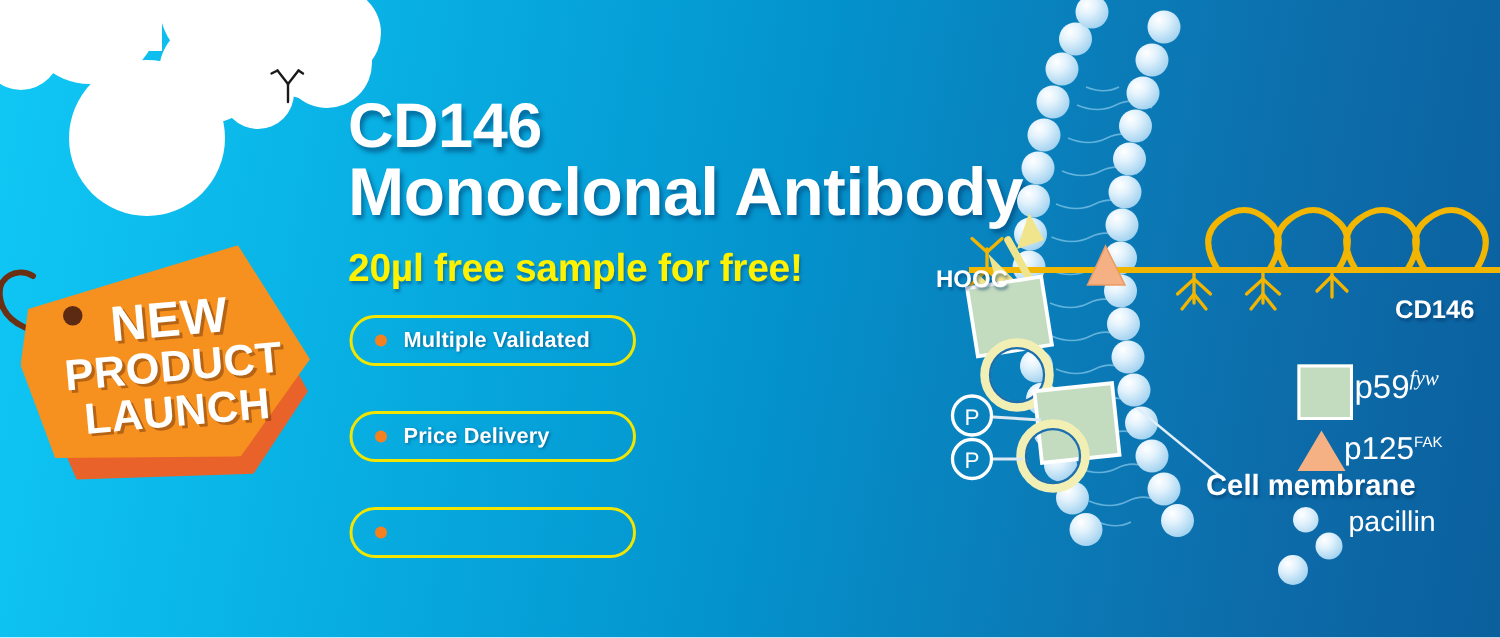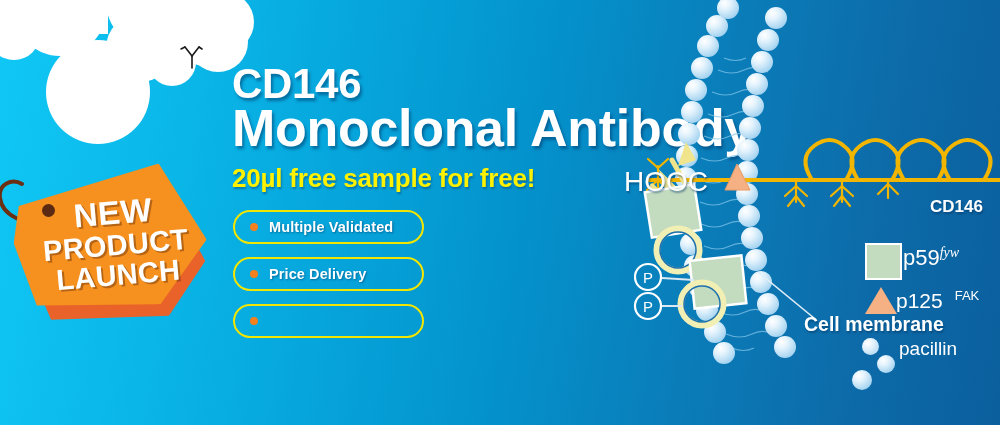--- a/index.html
+++ b/index.html
@@ -50,70 +50,70 @@
   .tag-line2{font-size:29px;letter-spacing:.3px;}
   .tag-line3{font-size:29px;letter-spacing:.3px;}
 
   
   .headline{position:absolute;left:232px;top:62px;}
   .h-line{
     color:#ffffff;font-weight:bold;
     font-size:42px;line-height:44px;letter-spacing:-.3px;
     text-shadow:2px 3px 3px rgba(0,60,110,.55);
   }
-  .h-line2{font-size:52px;}
+  .h-line2{font-size:45px;}
   .subtitle{
     position:absolute;left:232px;top:163px;
     color:#fff200;font-weight:bold;font-size:26px;
     letter-spacing:-.2px;
     text-shadow:1px 2px 2px rgba(0,60,110,.45);
   }
 
   
   .pills{position:absolute;left:233px;top:210px;}
   .pill{
     position:relative;
-    width:191px;height:34px;margin-bottom:13px;
+    width:191px;height:34px;margin-bottom:30px;
     border:2px solid #f2e500;border-radius:17px;
     display:flex;align-items:center;
     box-sizing:border-box;
   }
   .pill-dot{
     width:8px;height:8px;border-radius:50%;
     background:#f4801f;margin-left:15px;margin-right:11px;flex:none;
   }
   .pill-label{
     color:#ffffff;font-weight:bold;font-size:14.5px;letter-spacing:.1px;
     text-shadow:1px 1px 2px rgba(0,50,95,.5);
   }
 
   
   .diagram{position:absolute;left:600px;top:0;width:400px;height:425px;}
   .dlabel{position:absolute;color:#ffffff;}
   .lbl-hooc{
-    left:24px;top:166px;font-weight:normal;font-size:28px;
+    left:24px;top:178px;font-weight:bold;font-size:16px;
     text-shadow:1px 2px 2px rgba(0,50,95,.5);
   }
   .lbl-cd146{
     left:330px;top:197px;font-weight:bold;font-size:17px;
     text-shadow:1px 2px 2px rgba(0,50,95,.5);
   }
   .lbl-cellmem{
     left:204px;top:313px;font-weight:bold;font-size:19.5px;
     text-shadow:1px 2px 2px rgba(0,50,95,.5);
   }
   .lbl-p59{left:303px;top:245px;font-size:22px;}
   .lbl-p125{left:296px;top:288px;font-size:21px;}
   .lbl-pacillin{left:299px;top:338px;font-size:19px;}
   .sup-italic{
     font-family:Liberation Serif, serif;
     font-style:italic;font-size:14px;
     vertical-align:super;
   }
-  .sup-plain{font-size:13px;vertical-align:super;margin-left:12px;}
+  .sup-plain{font-size:10px;vertical-align:super;}
 
   .legend-square{
     position:absolute;left:265px;top:243px;width:33px;height:33px;
     background:#c3dcc0;border:2px solid #ffffff;
   }
   .legend-tri{
     position:absolute;left:265px;top:287px;width:0;height:0;
     border-left:16px solid transparent;border-right:16px solid transparent;
     border-bottom:27px solid #f5b183;
   }

